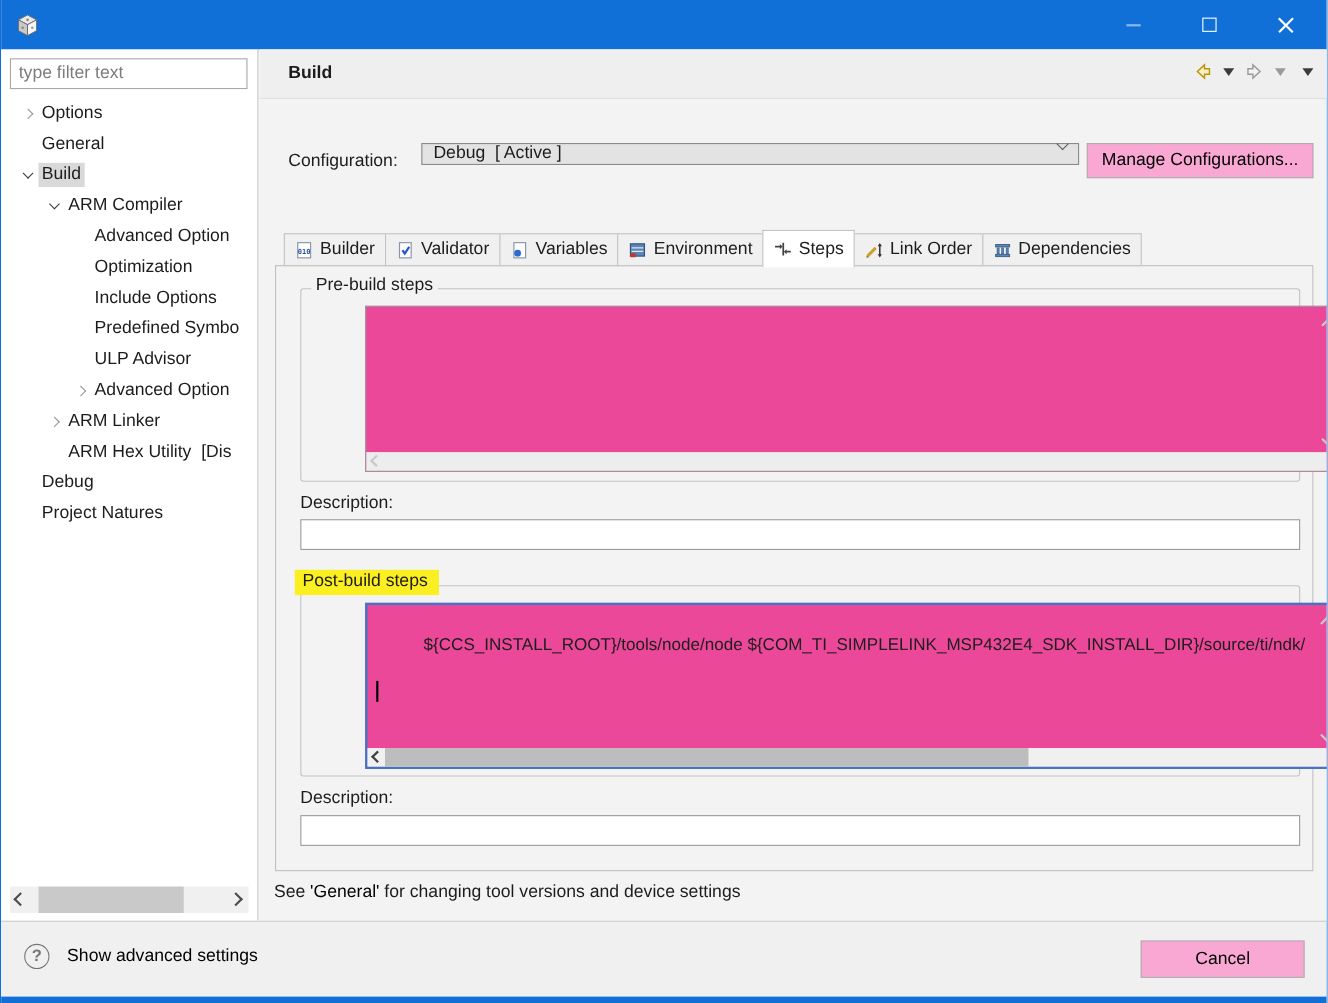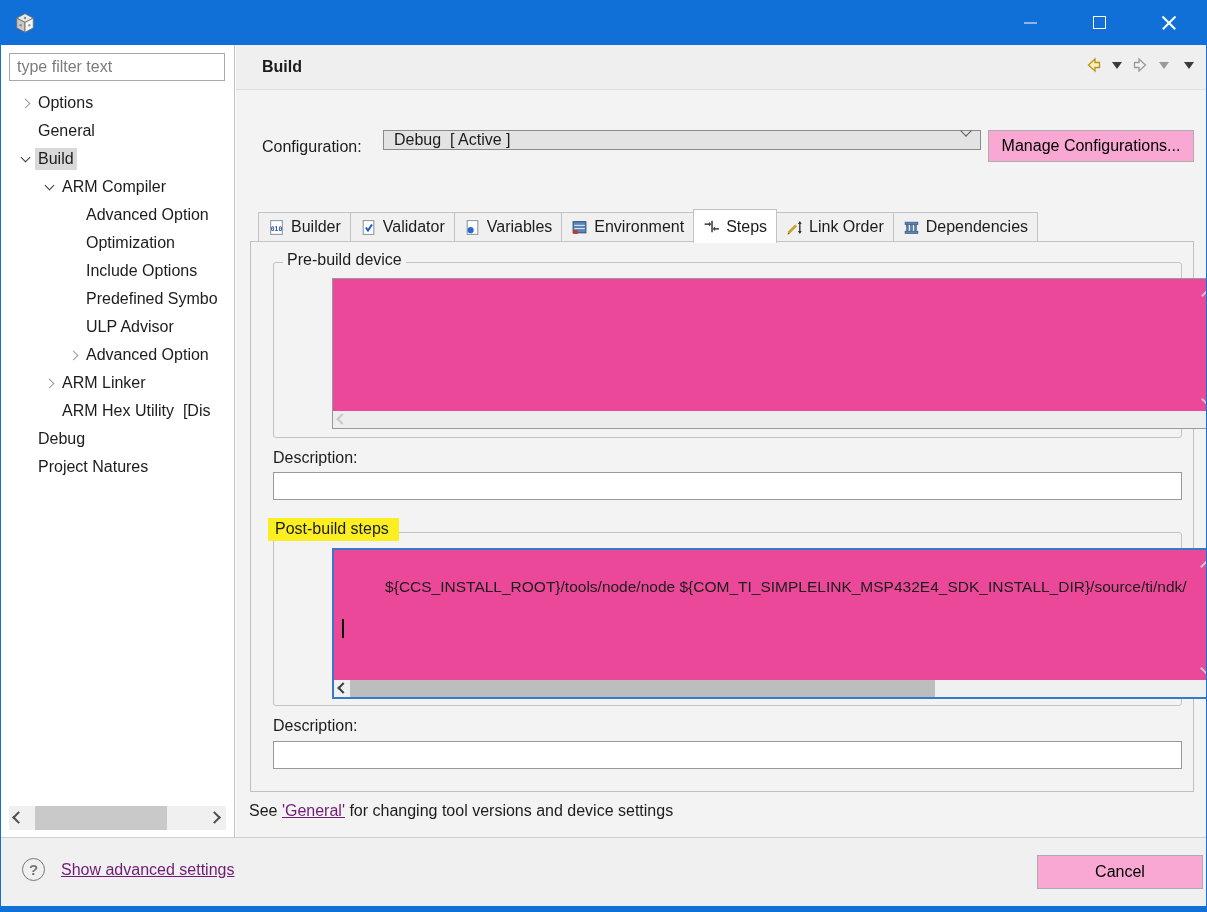--- a/index.html
+++ b/index.html
@@ -80,28 +80,28 @@
   .hscroll .aL { position:absolute; left:5px; top:4px; width:8px; height:8px; border-right:2px solid #c9c9c9; border-bottom:2px solid #c9c9c9; transform:rotate(135deg); }
   .hscroll .aR { position:absolute; right:5px; top:4px; width:8px; height:8px; border-right:2px solid #c9c9c9; border-bottom:2px solid #c9c9c9; transform:rotate(-45deg); }
   .hscroll.dark { background:#f0f0f0; }
   .hscroll.dark .aL,.hscroll.dark .aR { border-color:#3f3f3f; }
   .hscroll .thumb { position:absolute; left:16px; top:0; width:585px; height:17px; background:#bdbdbd; }
 
   .desc-label { position:absolute; left:37px; }
   .desc-input { position:absolute; left:37px; width:909px; height:28px; background:#fff; border:1px solid #999; font-size:16px; font-family:inherit; padding:0 6px; }
 
   .note { position:absolute; left:13px; top:757px; white-space:pre; }
-  .link { color:#701a75; text-decoration:underline; cursor:pointer; }
+  .link { color:#000000; cursor:pointer; }
 
   
   .bottombar { position:absolute; left:0; top:837px; width:100%; height:69px; background:#f0f0f0; border-top:1px solid #cfcfcf; }
   .helpicon { position:absolute; left:21px; top:20px; width:23px; height:23px; border:1.6px solid #767676; border-radius:50%; color:#767676; display:flex; align-items:center; justify-content:center; font-size:15px; font-weight:bold; }
   .adv-link { position:absolute; left:60px; top:23px; }
   .apply-btn { position:absolute; left:873px; top:17px; width:151px; height:34px; border:2px solid #0067c0; }
-  .cancel-btn { position:absolute; left:1036px; top:17px; width:166px; height:34px; }
+  .cancel-btn { position:absolute; left:1036px; top:17px; width:149px; height:34px; }
   .bluestrip { position:absolute; left:0; top:906px; width:100%; height:6px; background:#1070d8; }
 </style>
 </head>
 <body>
 
 <div class="window">
 
   <div class="titlebar">
     <svg class="appicon" viewBox="0 0 20 20">
       <polygon points="10,1.5 17.5,5.5 10,9.5 2.5,5.5" fill="#e9e9e9" stroke="#6d6d6d" stroke-width="0.8"></polygon>
@@ -230,21 +230,21 @@
             <rect x="7.1" y="6" width="1.8" height="5" fill="#5b85b8" stroke="#31567e" stroke-width="0.5"></rect>
             <rect x="11" y="6" width="1.8" height="5" fill="#5b85b8" stroke="#31567e" stroke-width="0.5"></rect>
             <rect x="2" y="11.5" width="12" height="2" fill="#5b85b8" stroke="#31567e" stroke-width="0.7"></rect>
           </svg>
         <span>Dependencies</span>
       </div>
     </div>
     <div class="tabpane"></div>
 
     <div class="group g-pre">
-      <span class="legend">Pre-build device</span>
+      <span class="legend">Pre-build steps</span>
       <div class="steps-box">
         <div class="steps-text"></div>
         <span class="varr up"></span>
         <span class="varr dn"></span>
         <div class="hscroll">
           <span class="aL"></span>
           <span class="aR"></span>
         </div>
       </div>
     </div>

